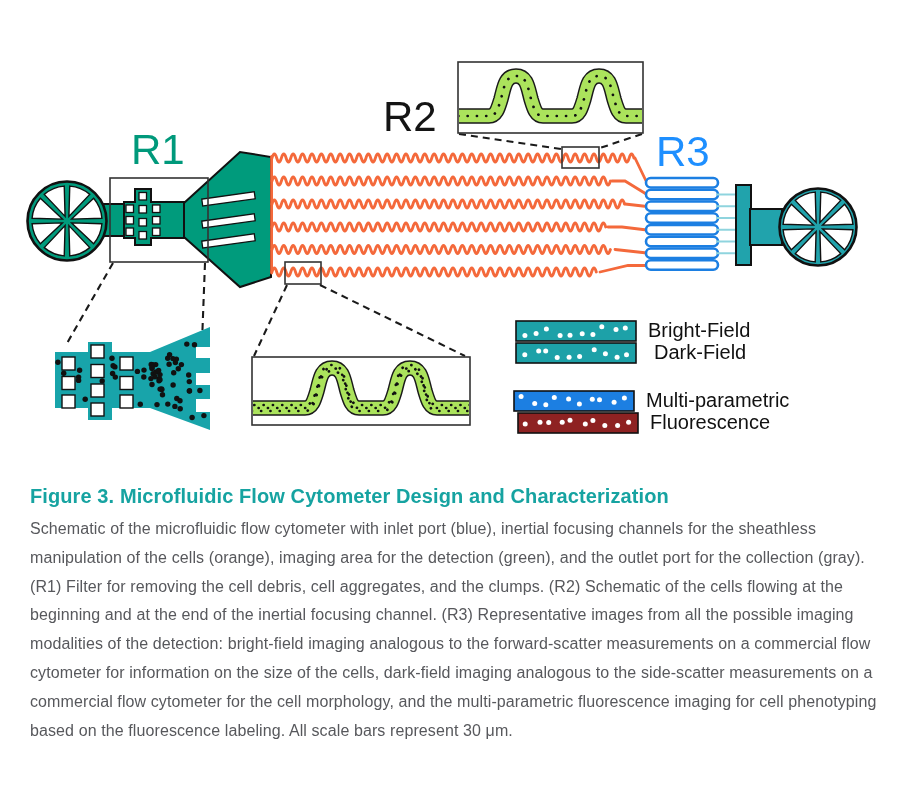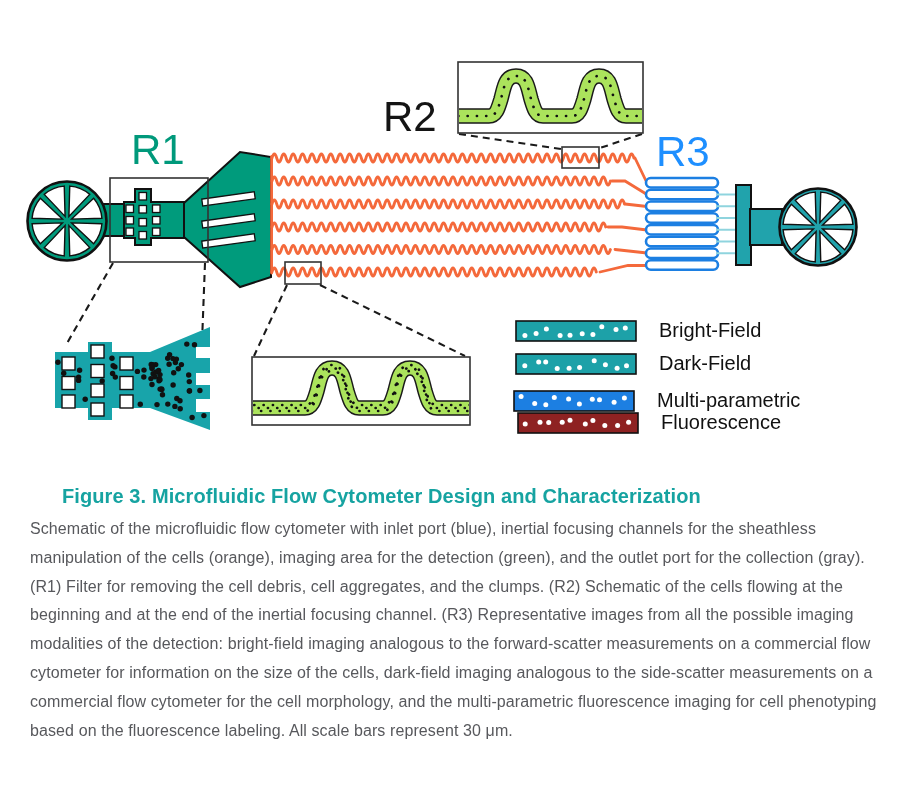--- a/index.html
+++ b/index.html
@@ -9,24 +9,24 @@
   .rlabel{font-family:"Liberation Sans", sans-serif;font-size:42px;}
   
   .chanOuter{fill:none;stroke:#1a1a1a;stroke-width:15.5;}
   .chanInner{fill:none;stroke:#abe35c;stroke-width:12.6;}
   .cellDots{fill:none;stroke:#111;stroke-width:2.7;stroke-dasharray:0.1 9.2;stroke-linecap:round;}
   .dash{fill:none;stroke:#1a1a1a;stroke-width:2.1;stroke-dasharray:7 5;}
   .mbox{fill:none;stroke:#333;stroke-width:1.6;}
   
   #legend{position:absolute;left:513px;top:317px;width:380px;}
   .leg-row{position:absolute;display:flex;align-items:center;}
-  .leg-label{margin-left:22px;font-size:20px;color:#111;white-space:nowrap;}
+  .leg-label{margin-left:11px;font-size:20px;color:#111;white-space:nowrap;}
   
   #caption{position:absolute;left:30px;top:485px;width:852px;}
-  #cap-title{font-size:20px;font-weight:bold;color:#16a3a1;letter-spacing:0.1px;margin-left:32px;}
+  #cap-title{font-size:20px;font-weight:bold;color:#16a3a1;letter-spacing:0.1px;}
   #cap-body{margin-top:7px;font-size:16px;line-height:28.8px;color:#57585c;letter-spacing:0.1px;}
 </style>
 </head>
 <body>
 
 <div id="stage">
 
   <svg id="diagram" width="899" height="475" viewBox="0 0 899 475">
     <defs>
       <path id="wedge" d="M0 -5 L-10.8 -33.3 A35 35 0 0 1 10.8 -33.3 Z" fill="#ffffff" stroke="#111" stroke-width="1.4"></path>
@@ -260,21 +260,21 @@
             <circle cx="55.0" cy="15.3" r="2.5"></circle>
             <circle cx="67.2" cy="13.8" r="2.5"></circle>
             <circle cx="77.9" cy="14.6" r="2.5"></circle>
             <circle cx="86.8" cy="6.8" r="2.5"></circle>
             <circle cx="101.0" cy="9.5" r="2.5"></circle>
             <circle cx="110.3" cy="8.0" r="2.5"></circle>
           </g>
       </svg>
       <span class="leg-label">Bright-Field</span>
     </div>
-    <div class="leg-row" style="left:2px;top:35px;">
+    <div class="leg-row" style="left:2px;top:24px;gap:6px;">
       <svg width="122" height="22">
         <rect x="1" y="1" width="120" height="20" stroke="#111" stroke-width="1.6" fill="#1da1a8"></rect>
         <g fill="#fff">
             <circle cx="9.8" cy="12.7" r="2.5"></circle>
             <circle cx="23.7" cy="9.0" r="2.5"></circle>
             <circle cx="30.7" cy="9.0" r="2.5"></circle>
             <circle cx="42.2" cy="15.4" r="2.5"></circle>
             <circle cx="54.1" cy="15.2" r="2.5"></circle>
             <circle cx="64.6" cy="14.5" r="2.5"></circle>
             <circle cx="79.2" cy="7.8" r="2.5"></circle>

